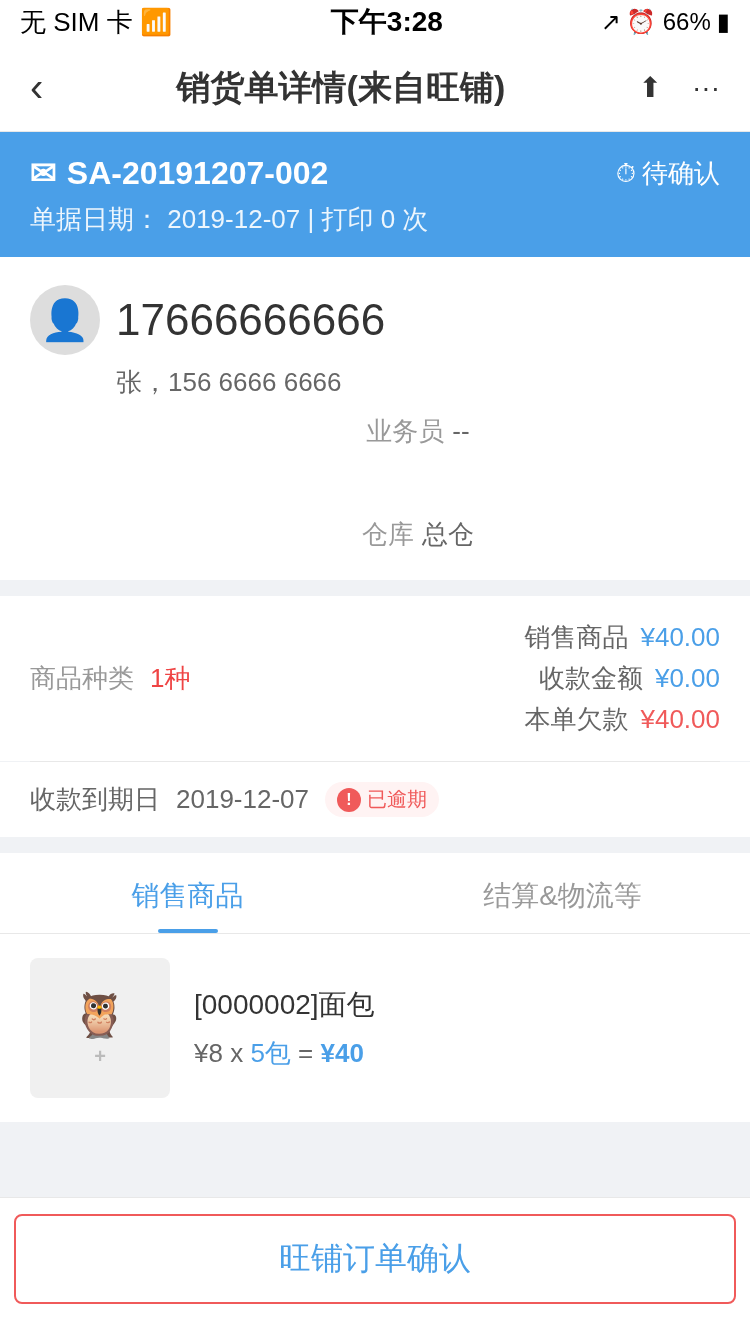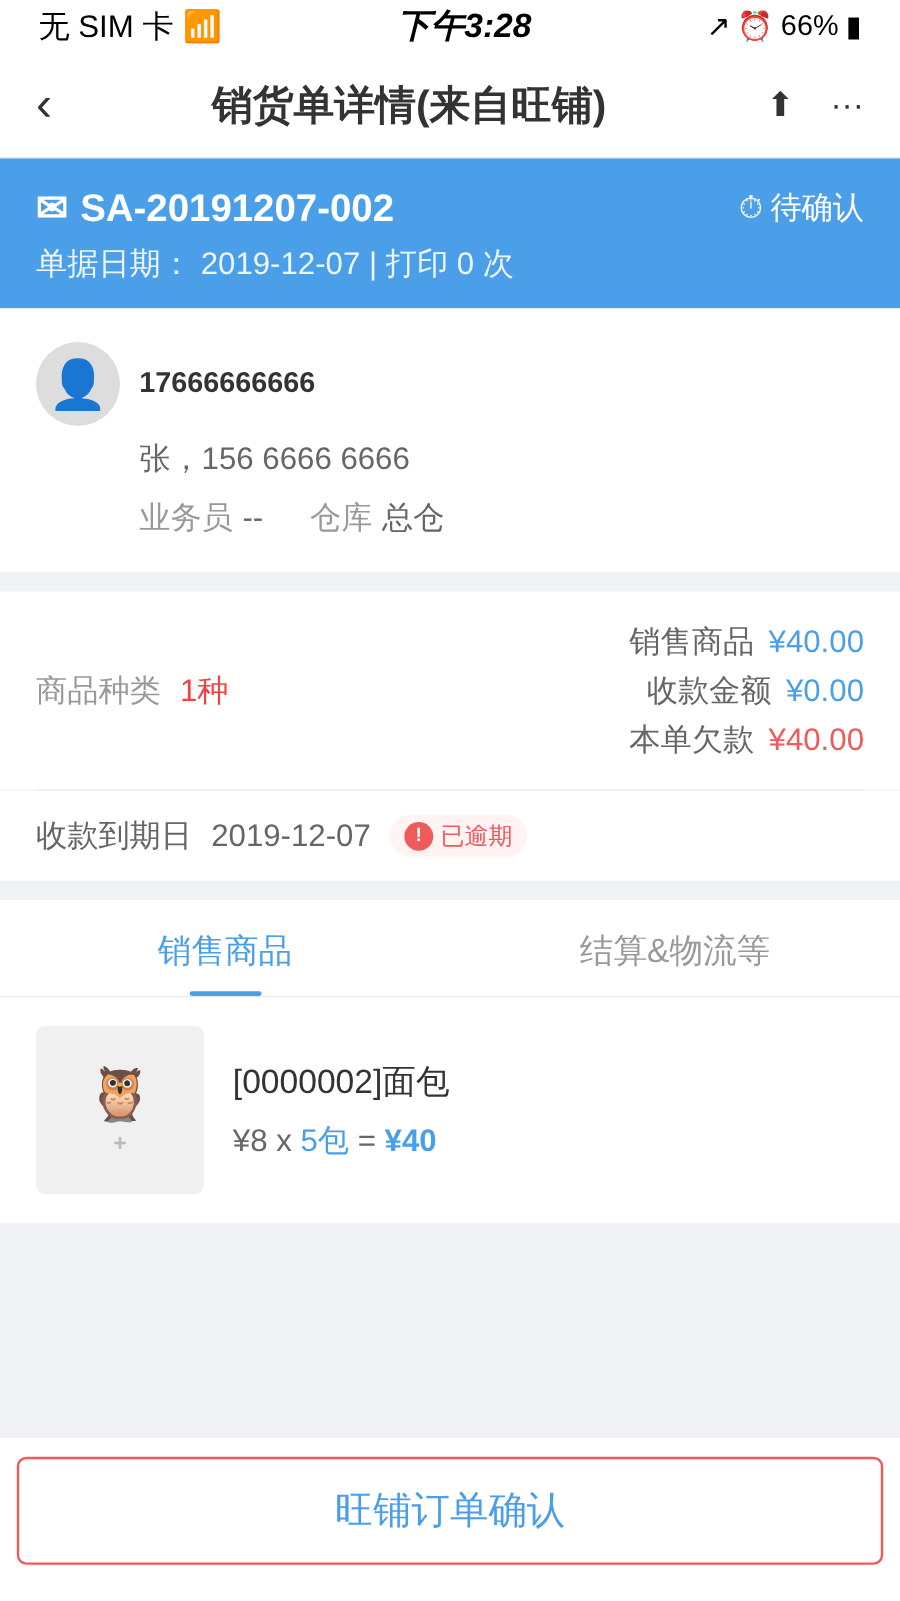--- a/index.html
+++ b/index.html
@@ -14,33 +14,32 @@
     }
 
     
     .status-bar {
       width: 750px;
       height: 44px;
       background: #fff;
       display: flex;
       align-items: center;
       justify-content: space-between;
-      padding: 0 32px;
+      padding: 0 20px;
       font-size: 26px;
       font-weight: 500;
     }
     .status-left {
       display: flex;
       align-items: center;
       gap: 8px;
     }
     .status-center {
       font-size: 28px;
       font-weight: 600;
-      font-style: italic;
     }
     .status-right {
       display: flex;
       align-items: center;
       gap: 6px;
       font-size: 24px;
     }
 
     
     .nav-bar {
@@ -120,35 +119,36 @@
       display: flex;
       align-items: center;
       justify-content: center;
       flex-shrink: 0;
     }
     .avatar-icon {
       font-size: 40px;
       color: #888;
     }
     .customer-phone {
-      font-size: 24px;
-      font-weight: 700;
+      font-size: 44px;
+      font-weight: 400;
       color: #333;
     }
     .customer-name {
       color: #666;
       font-size: 26px;
       margin-left: 86px;
       margin-bottom: 14px;
     }
     .customer-meta {
       display: flex;
       align-items: center;
-      gap: 39px;
+      gap: 68px;
       margin-left: 86px;
+      flex-direction: column;
     }
     .meta-item {
       display: flex;
       align-items: center;
       gap: 8px;
       font-size: 26px;
       color: #666;
     }
     .meta-label {
       color: #999;

